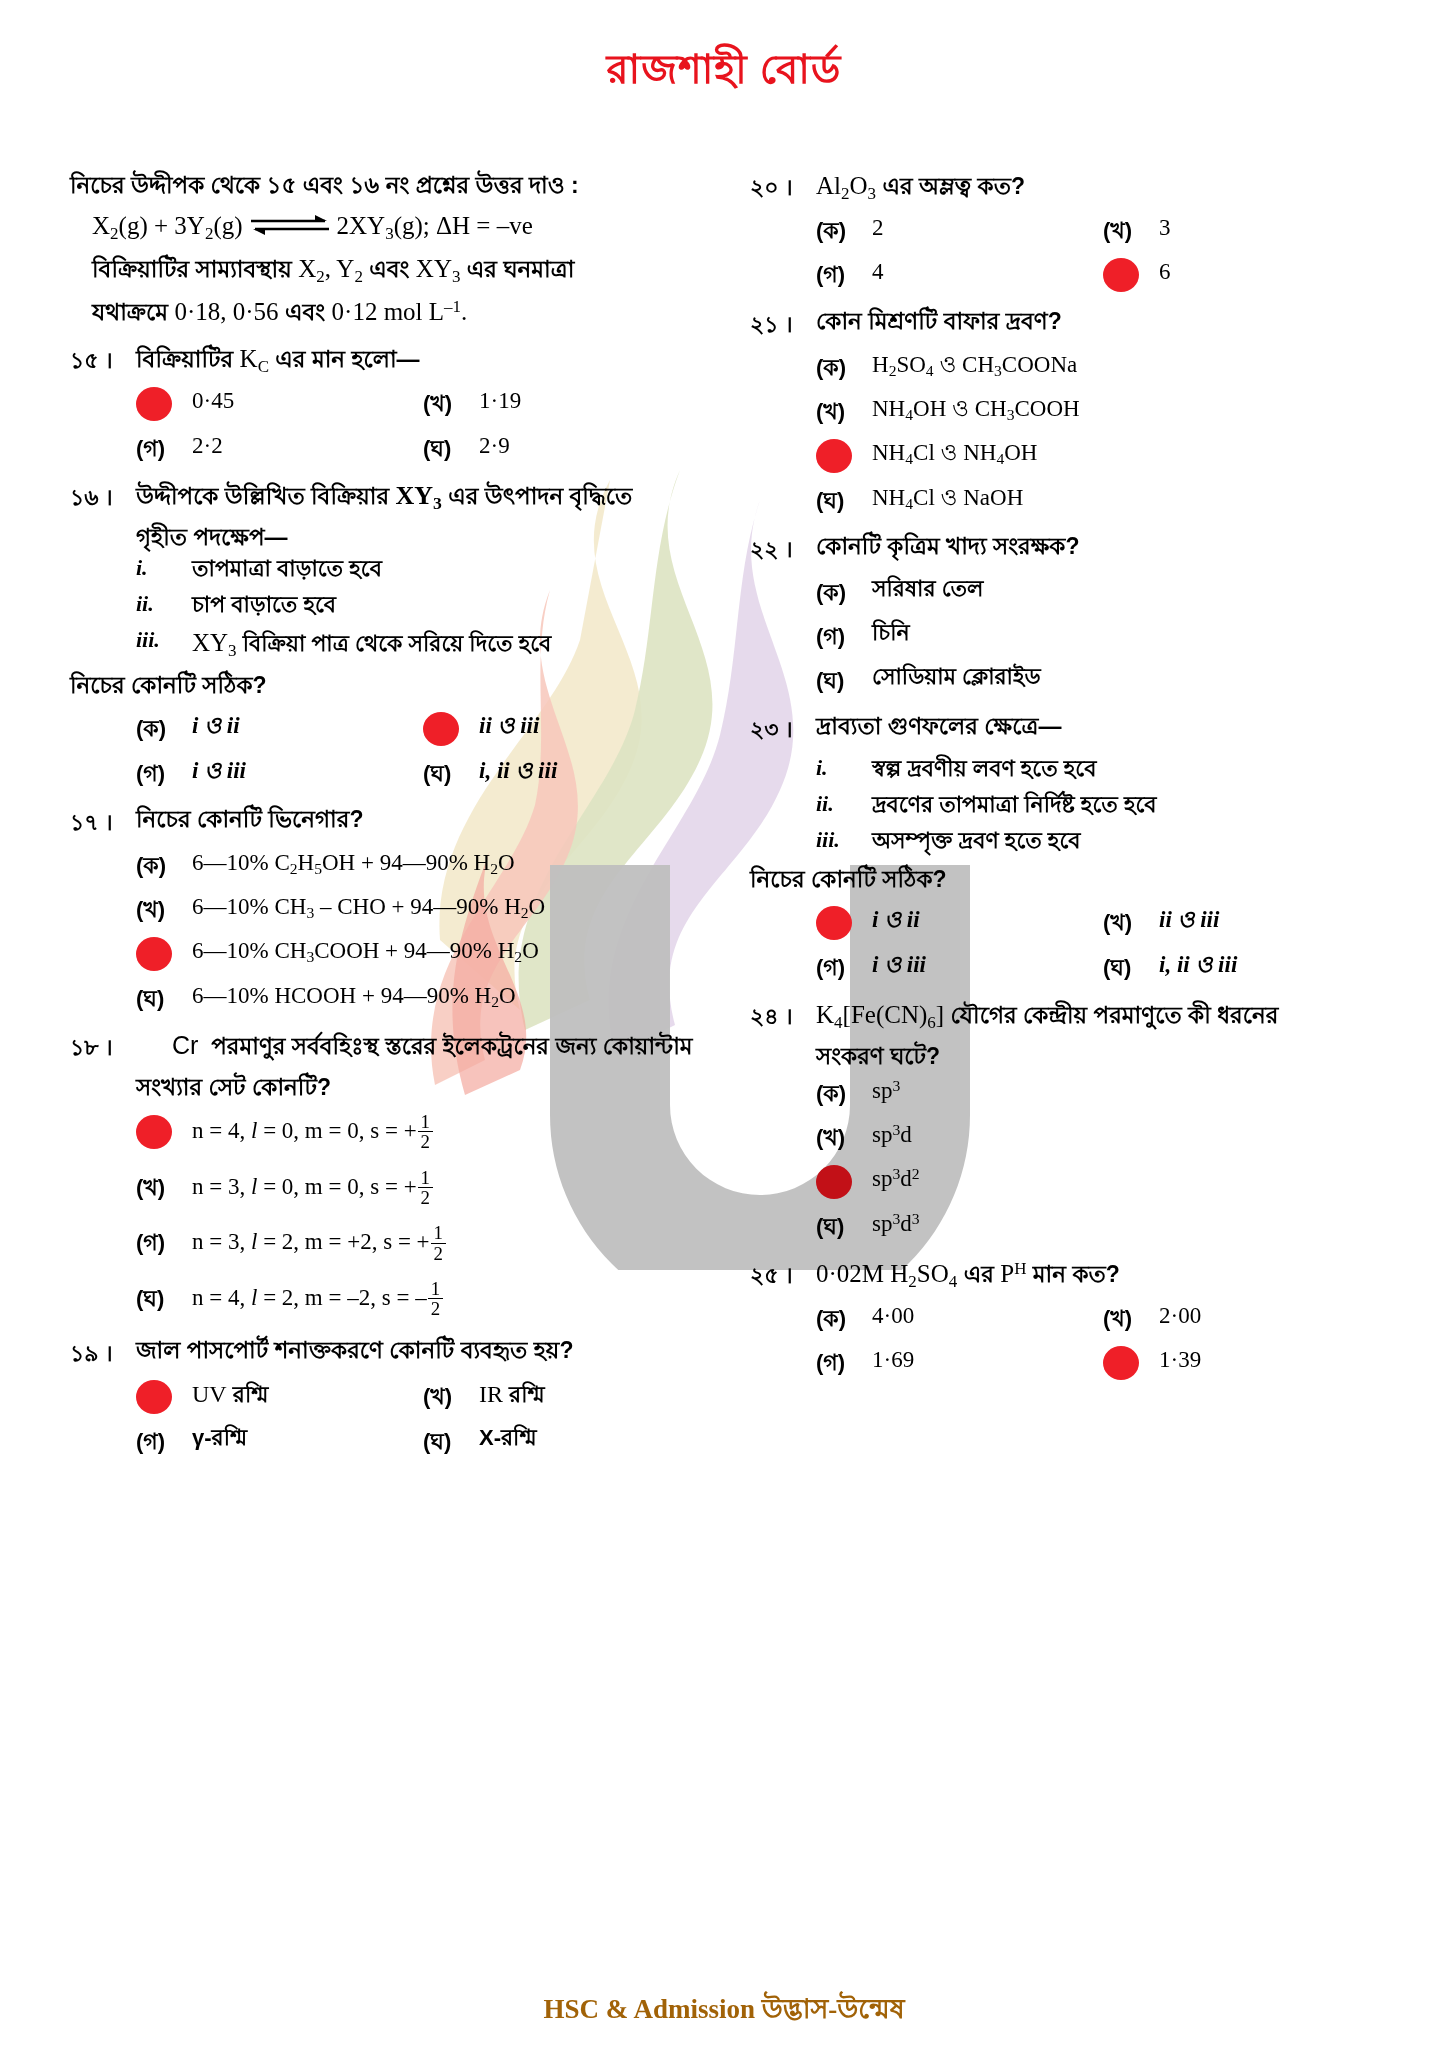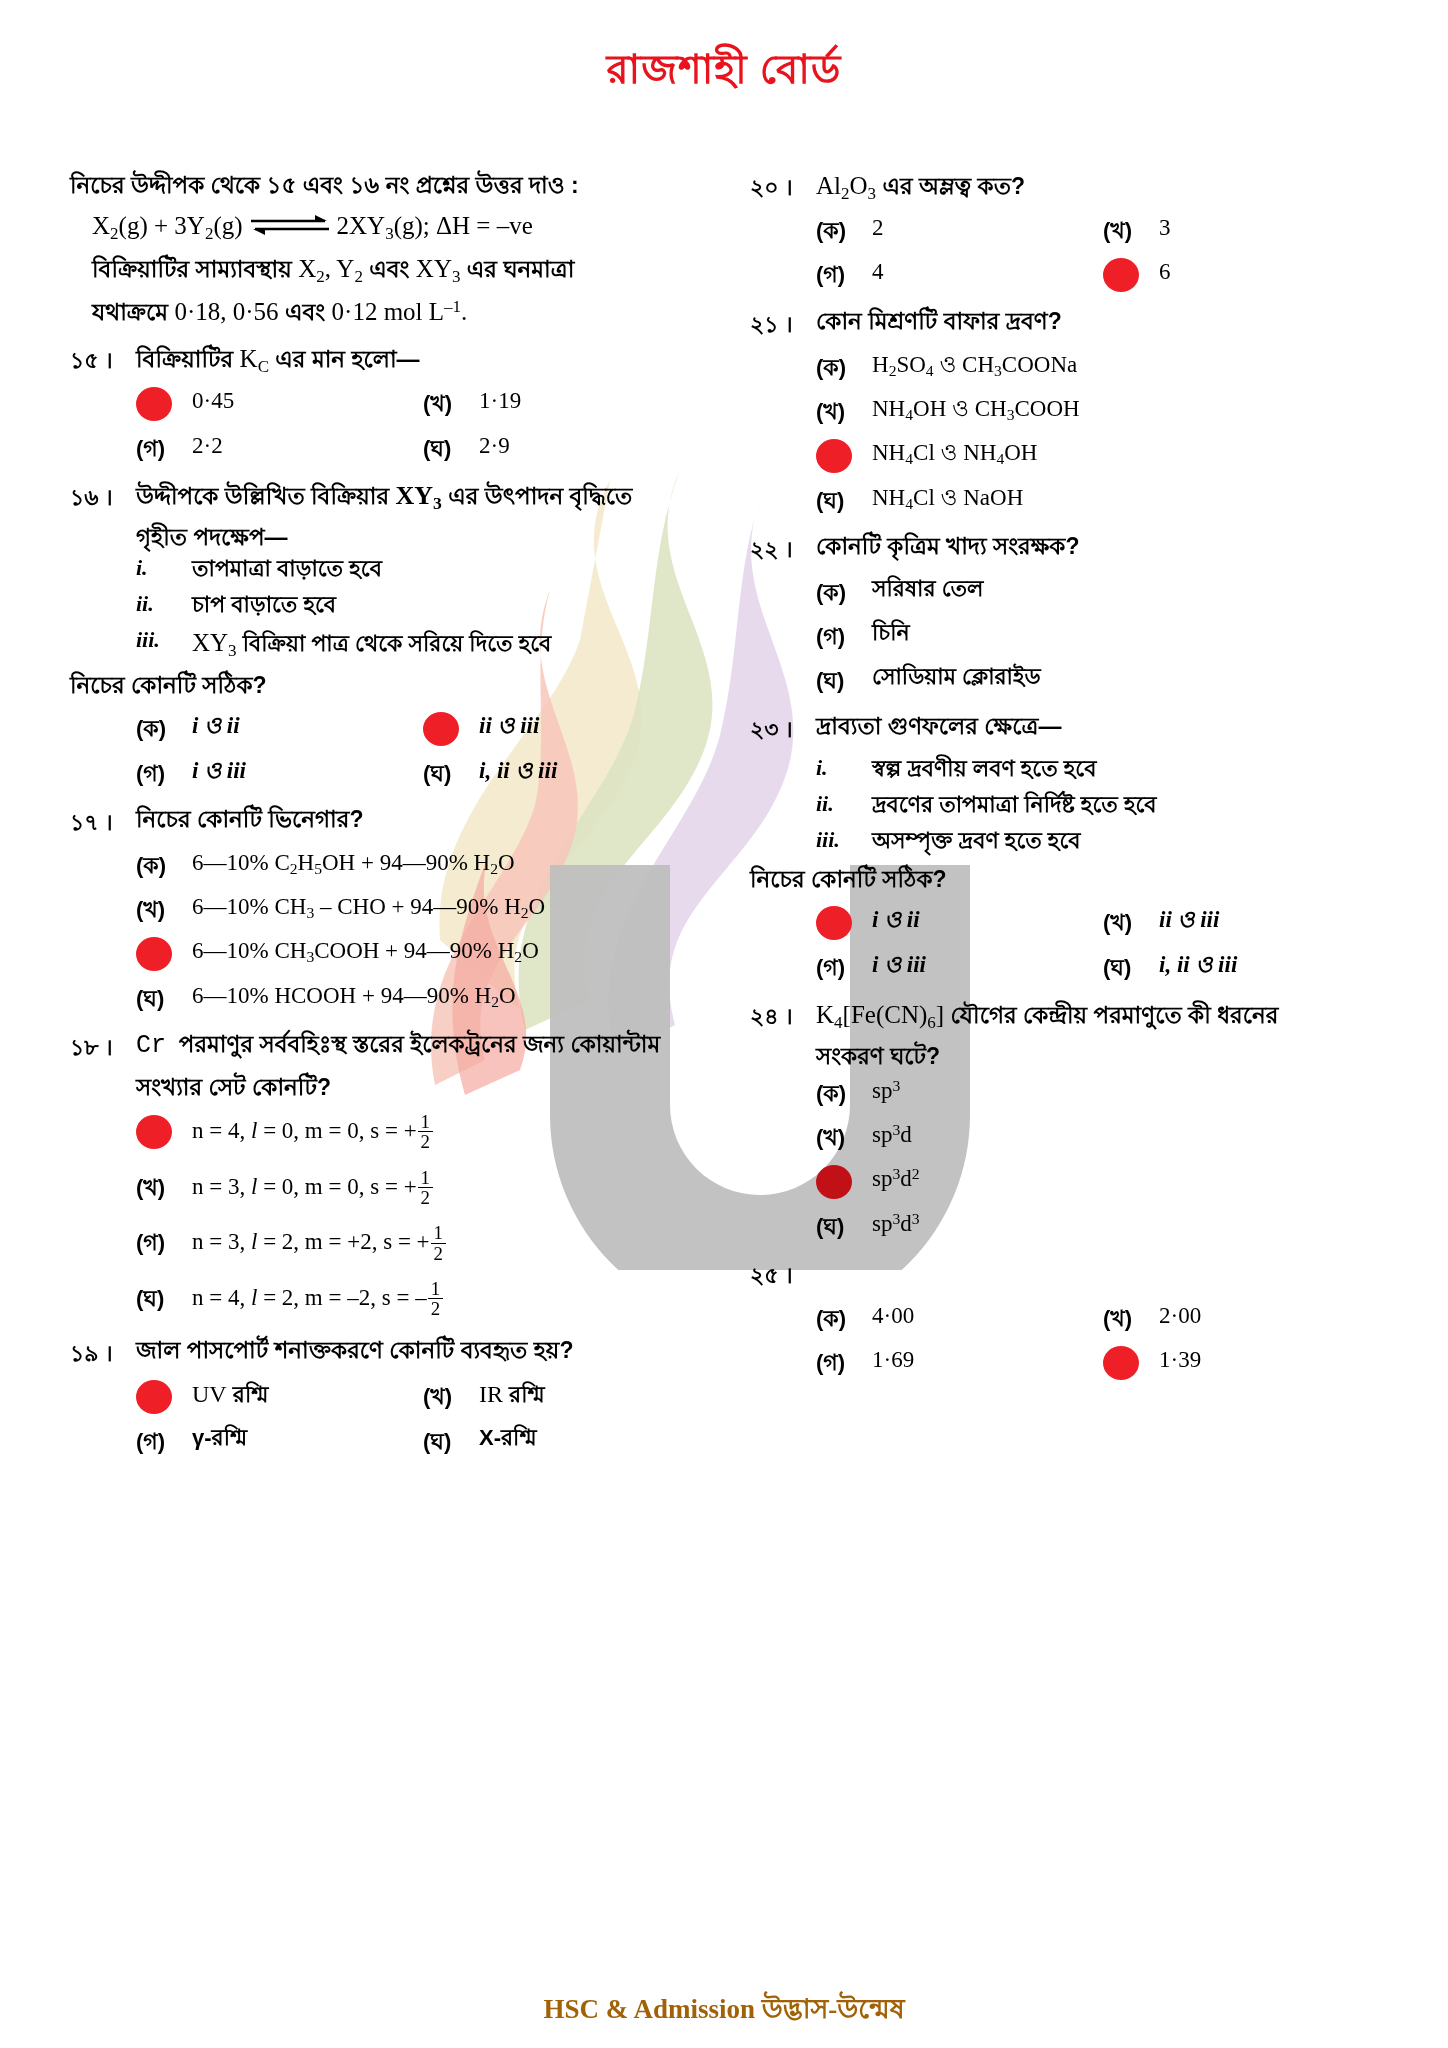--- a/index.html
+++ b/index.html
@@ -303,21 +303,21 @@
         </div>
           </div>
       </div>
     </div>
 
     <div class="blk">
       <div class="stem">
         <div class="qnum">১৮ ।</div>
         <div class="qbody">
           <div class="qtext">
-            <span style="font-family:Liberation Mono, monospace;font-weight:normal;font-size:25px;">Cr</span>&nbsp; পরমাণুর সর্ববহিঃস্থ স্তরের ইলেকট্রনের জন্য কোয়ান্টাম
+            <span style="font-family:Liberation Sans, sans-serif;font-weight:normal;font-size:25px;margin-left:36px;">Cr</span>&nbsp; পরমাণুর সর্ববহিঃস্থ স্তরের ইলেকট্রনের জন্য কোয়ান্টাম
           </div>
         </div>
       </div>
       <div class="qtext indent">সংখ্যার সেট কোনটি?</div>
       <div class="opts indent" style="margin-top:8px;">
         <div class="orow" style="margin-bottom:16px;">
             <div class="ocell w1">
           <div class="bubble"></div>
           <div class="otxt">n = 4, <span class="ital">l</span> = 0, m = 0, s = +<span class="frac"><span class="num">1</span><span class="den">2</span></span></div>
         </div>
@@ -555,20 +555,25 @@
           <div class="olab">(ঘ)</div>
           <div class="otxt">sp<sup>3</sup>d<sup>3</sup></div>
         </div>
           </div>
       </div>
     </div>
 
     <div class="blk">
       <div class="stem">
         <div class="qnum">২৫ ।</div>
+        <div class="qbody">
+          <div class="qtext">
+            <span style="font-family:'Liberation Serif',serif;font-weight:normal;font-size:25px;">0·02M H<sub>2</sub>SO<sub>4</sub></span> এর <span style="font-family:'Liberation Serif',serif;font-weight:normal;font-size:25px;">P<sup>H</sup></span> মান কত?
+          </div>
+        </div>
       </div>
       <div class="opts indent">
         <div class="orow">
           <div class="ocell w2">
             <div class="olab">(ক)</div>
             <div class="otxt">4·00</div>
           </div>
           <div class="ocell w2">
             <div class="olab">(খ)</div>
             <div class="otxt">2·00</div>

